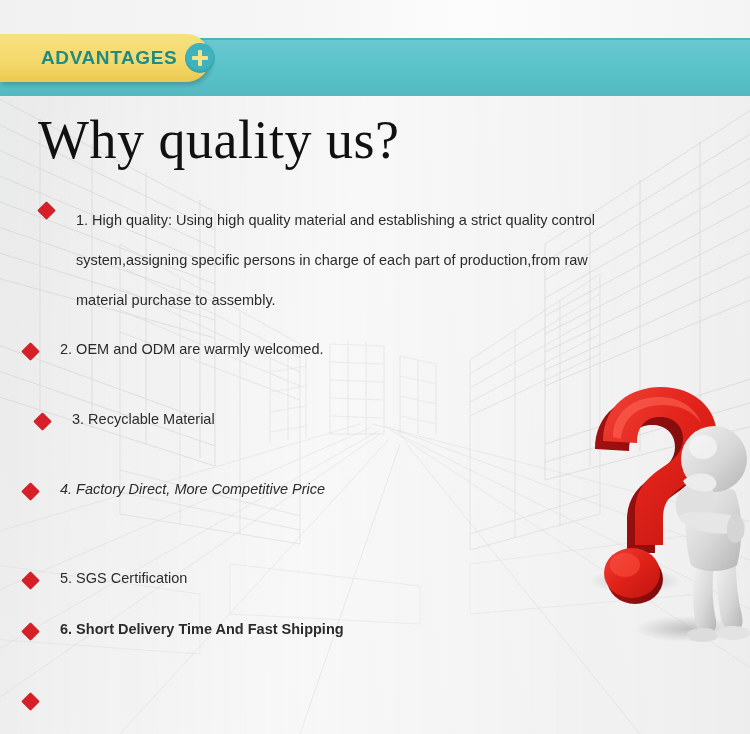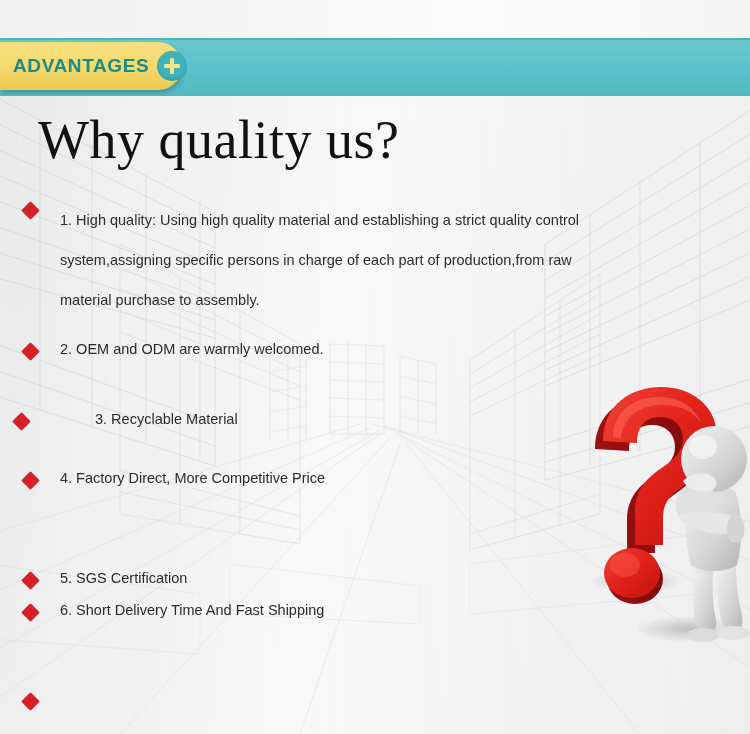--- a/index.html
+++ b/index.html
@@ -20,25 +20,25 @@
   .topstrip{position:absolute;left:0;top:0;width:750px;height:38px;
             background:linear-gradient(90deg,#f1f1f1 0%,#f6f6f6 40%,#fcfcfc 62%,#f4f4f4 100%);}
 
   
   .banner{position:absolute;left:0;top:38px;width:750px;height:56px;
           background:#59c2c9;border-top:2px solid #4fb3ba;}
   .banner-sheen{position:absolute;left:0;top:0;width:750px;height:56px;
           background:linear-gradient(180deg,rgba(255,255,255,.10) 0%,rgba(255,255,255,0) 55%,rgba(0,0,0,.05) 100%);}
 
   
-  .pill{position:absolute;left:0;top:42px;width:182px;height:48px;
+  .pill{position:absolute;left:0;top:34px;width:182px;height:48px;
         background:linear-gradient(180deg,#f7e07f 0%,#f4d96d 55%,#ecc94f 100%);
         border-radius:0 26px 26px 0;
         box-shadow:2px 3px 4px rgba(0,0,0,.18);
-        display:flex;align-items:center;}
+        display:flex;align-items:center;padding-left:28px;}
   .pill-label{color:#1e8c86;font-size:19px;font-weight:bold;letter-spacing:.6px;
               margin-left:13px;white-space:nowrap;}
   .plus-badge{position:relative;width:30px;height:30px;border-radius:50%;
               background:#3fb3bd;margin-left:8px;flex:0 0 auto;
               box-shadow:inset 0 -2px 3px rgba(0,0,0,.12);}
   .plus-badge::before,.plus-badge::after{content:"";position:absolute;background:#f6e486;border-radius:1px;}
   .plus-badge::before{left:50%;top:7px;width:4px;height:16px;transform:translateX(-50%);}
   .plus-badge::after{top:50%;left:7px;height:4px;width:16px;transform:translateY(-50%);}
 
   
@@ -133,43 +133,43 @@
   </div>
 
   <div class="pill">
     <span class="pill-label">ADVANTAGES</span>
     <span class="plus-badge"></span>
   </div>
 
   <div class="heading">Why quality us?</div>
 
   <div class="list">
-    <div class="item" style="left:24px;top:200px;width:660px;">
+    <div class="item" style="left:40px;top:200px;width:660px;">
       <span class="dia"></span>
       <span class="itxt">1. High quality: Using high quality material and establishing a strict quality control
 system,assigning specific persons in charge of each part of production,from raw
 material purchase to assembly.</span>
     </div>
     <div class="item" style="left:24px;top:341px;width:660px;">
       <span class="dia"></span>
       <span class="itxt single">2. OEM and ODM are warmly welcomed.</span>
     </div>
-    <div class="item" style="left:15px;top:411px;width:660px;gap:44px;">
+    <div class="item" style="left:36px;top:411px;width:660px;">
       <span class="dia"></span>
       <span class="itxt single">3. Recyclable Material</span>
     </div>
-    <div class="item" style="left:24px;top:470px;width:660px;">
+    <div class="item" style="left:24px;top:481px;width:660px;font-style:italic;">
       <span class="dia"></span>
       <span class="itxt single">4. Factory Direct, More Competitive Price</span>
     </div>
     <div class="item" style="left:24px;top:570px;width:660px;">
       <span class="dia"></span>
       <span class="itxt single">5. SGS Certification</span>
     </div>
-    <div class="item" style="left:24px;top:602px;width:660px;">
+    <div class="item" style="left:24px;top:621px;width:660px;font-weight:bold;">
       <span class="dia"></span>
       <span class="itxt single">6. Short Delivery Time And Fast Shipping</span>
     </div>
     <div class="item" style="left:24px;top:691px;width:660px;">
       <span class="dia"></span>
     </div>
   </div>
 
   <div class="gwrap">
     <svg viewBox="0 0 167 270" xmlns="http://www.w3.org/2000/svg">

